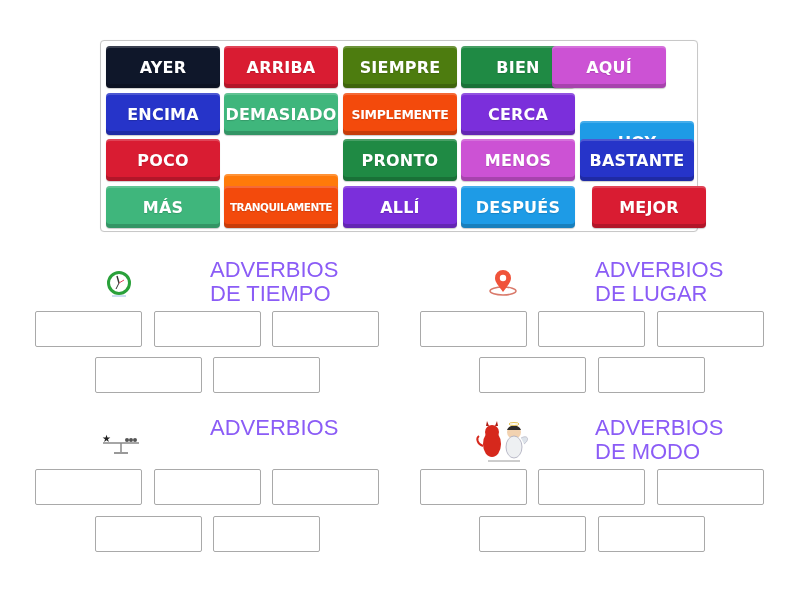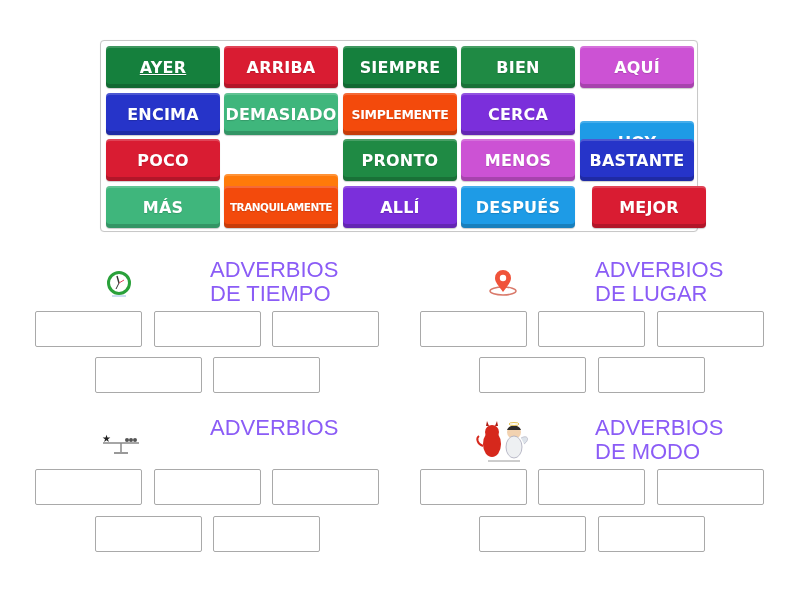--- a/index.html
+++ b/index.html
@@ -36,25 +36,25 @@
     position: absolute; width: 107px; height: 36px;
     border: 1px solid #a9a9a9; border-radius: 2px;
     background: #fff; box-sizing: border-box;
   }
 </style>
 </head>
 <body>
 
 <div class="bank"></div>
 
-<div class="tile" style="left:106px;top:46px;background:#15803d;text-decoration:underline;">AYER</div>
+<div class="tile" style="left:106px;top:46px;background:#0f172a;">AYER</div>
 <div class="tile" style="left:224px;top:46px;background:#d91c32;">ARRIBA</div>
-<div class="tile" style="left:343px;top:46px;background:#15803d;">SIEMPRE</div>
+<div class="tile" style="left:343px;top:46px;background:#4d7c0f;">SIEMPRE</div>
 <div class="tile" style="left:461px;top:46px;background:#1f8a44;">BIEN</div>
-<div class="tile" style="left:580px;top:46px;background:#cc52d4;">AQUÍ</div>
+<div class="tile" style="left:552px;top:46px;background:#cc52d4;">AQUÍ</div>
 
 <div class="tile" style="left:106px;top:93px;background:#2634c9;">ENCIMA</div>
 <div class="tile" style="left:224px;top:93px;background:#3fb67c;">DEMASIADO</div>
 <div class="tile small" style="left:343px;top:93px;background:#f34a0c;">SIMPLEMENTE</div>
 <div class="tile" style="left:461px;top:93px;background:#7b2fdb;">CERCA</div>
 <div class="tile" style="left:580px;top:93px;background:#1e9be6;margin-top:28px;">HOY</div>
 
 <div class="tile" style="left:106px;top:139px;background:#d91c32;">POCO</div>
 <div class="tile" style="left:224px;top:139px;background:#ff7a0a;margin-top:35px;">MAL</div>
 <div class="tile" style="left:343px;top:139px;background:#1f8a44;">PRONTO</div>

